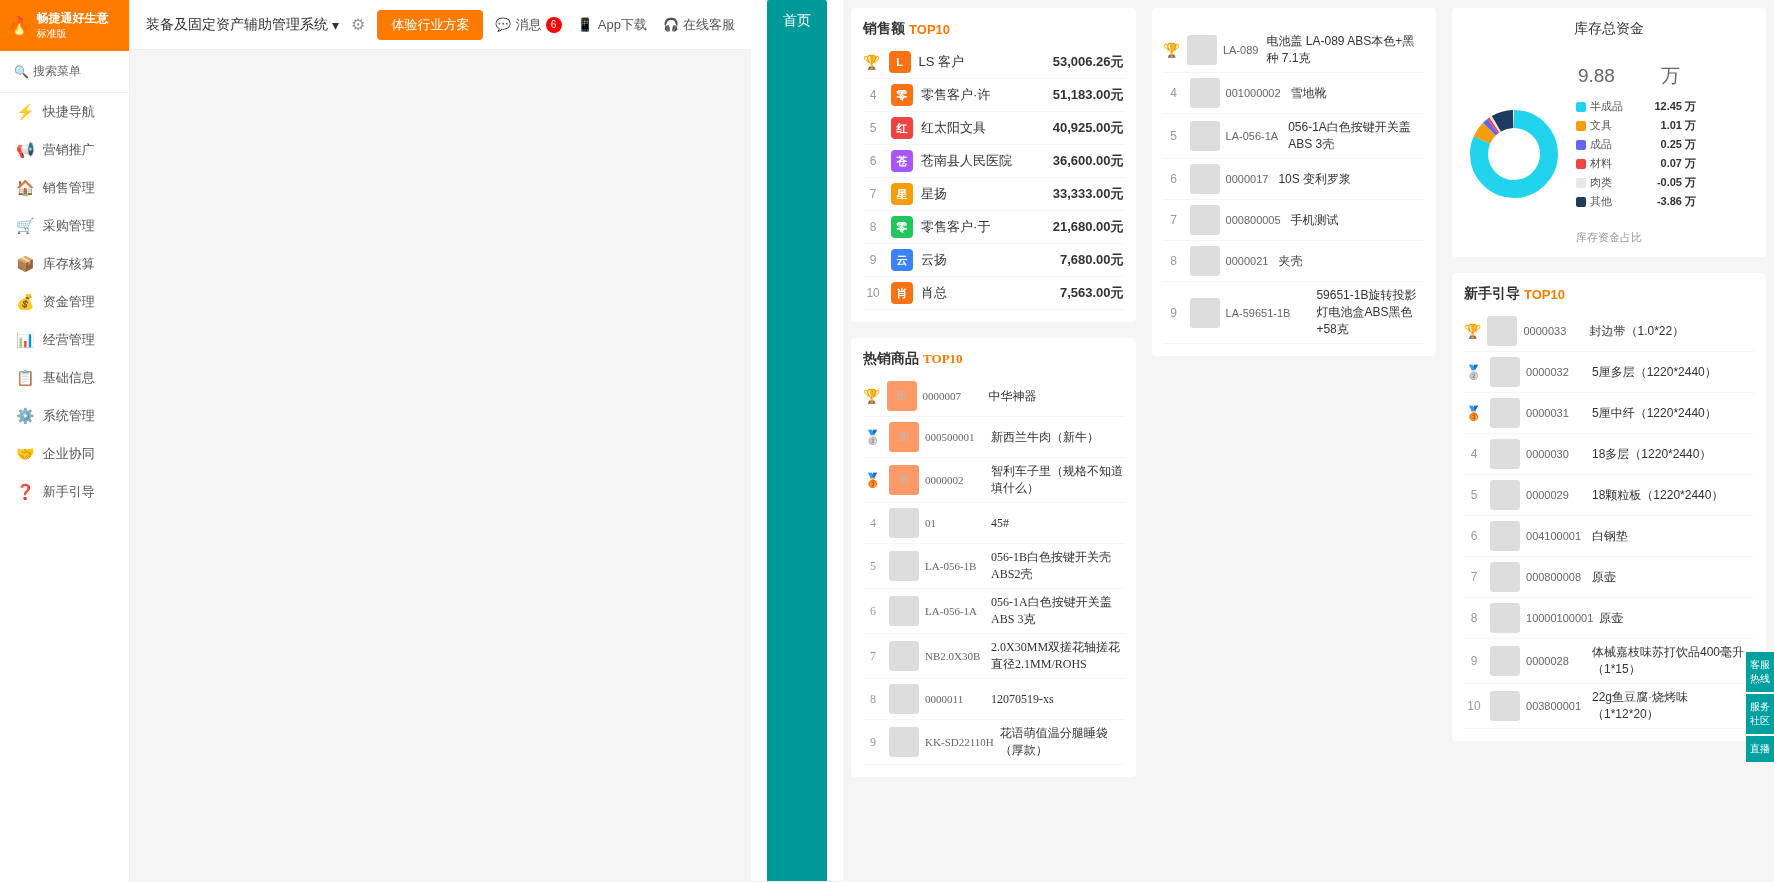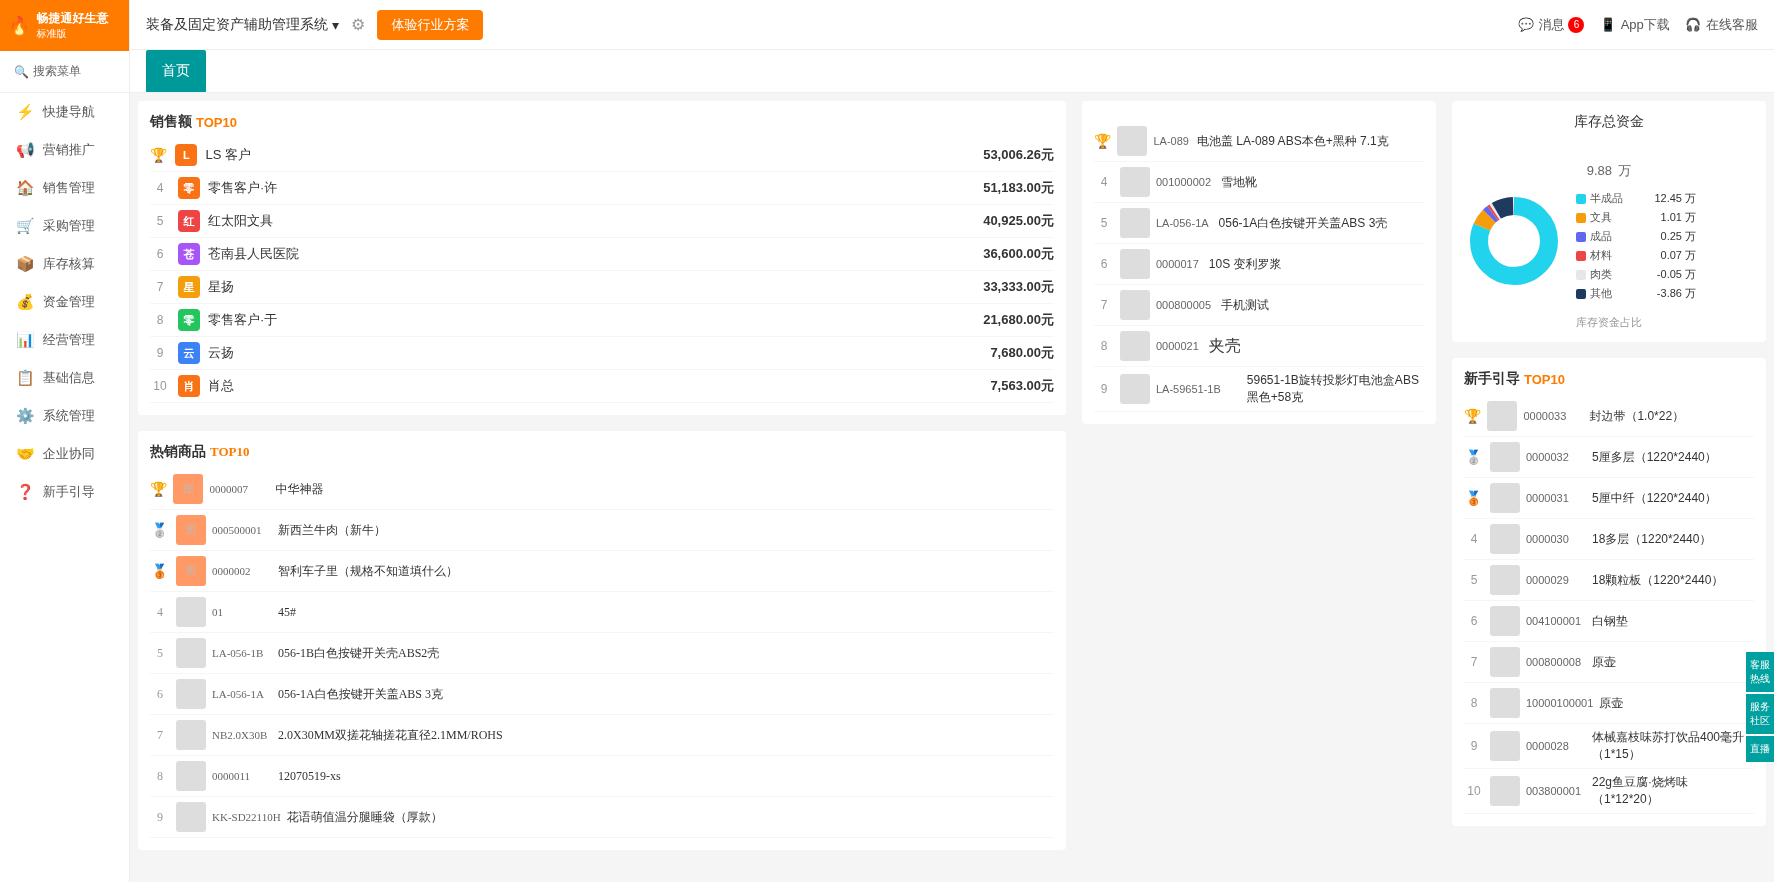--- a/index.html
+++ b/index.html
@@ -51,21 +51,20 @@
       cursor: pointer;
       font-size: 13px;
       transition: background 0.2s;
     }
     .sidebar-nav-item .nav-icon { font-size: 15px; color: #aaa; }
 
     
     .main-area {
       flex: 1;
       display: flex;
-      flex-direction: column;
       overflow: hidden;
     }
 
     
     .topbar {
       background: #fff;
       border-bottom: 1px solid #eee;
       display: flex;
       align-items: center;
       padding: 0 16px;
@@ -166,35 +165,35 @@
       color: #333;
       margin-bottom: 24px;
     }
     .stock-amount {
       text-align: center;
       font-size: 22px;
       font-weight: bold;
       color: #333;
       margin-bottom: 10px;
     }
-    .stock-amount span { font-size: 13px; color: #666; font-weight: normal; }
+    .stock-amount span { font-size: 19px; color: #666; font-weight: normal; margin-left: 40px; }
 
     
     .donut-area {
       display: flex;
-      align-items: flex-start;
+      align-items: center;
       gap: 12px;
-      margin-bottom: 14px;
+      margin-bottom: 21px;
     }
     .donut-svg { flex-shrink: 0; }
     .legend { display: flex; flex-direction: column; gap: 4px; font-size: 11px; }
     .legend-item { display: flex; align-items: center; gap: 4px; justify-content: space-between; min-width: 120px; }
     .legend-dot { width: 10px; height: 10px; border-radius: 2px; flex-shrink: 0; }
     .legend-label { flex: 1; color: #555; }
-    .legend-value { color: #333; font-weight: normal; }
+    .legend-value { color: #333; font-weight: bold; }
     .stock-footer { text-align: center; font-size: 11px; color: #999; margin-top: 4px; }
 
     
     .product-row {
       display: flex;
       align-items: center;
       padding: 5px 0;
       border-bottom: 1px solid #f5f5f5;
       gap: 6px;
     }
@@ -564,21 +563,21 @@
           <div class="product-row">
             <span style="width:20px; text-align:center; font-size:12px; color:#999;">7</span>
             <div class="img-placeholder"></div>
             <span style="font-size:11px; color:#666; margin-right:4px;">000800005</span>
             <span class="product-name" style="font-size:12px;">手机测试</span>
           </div>
           <div class="product-row">
             <span style="width:20px; text-align:center; font-size:12px; color:#999;">8</span>
             <div class="img-placeholder"></div>
             <span style="font-size:11px; color:#666; margin-right:4px;">0000021</span>
-            <span class="product-name" style="font-size:16px;">夹壳</span>
+            <span class="product-name" style="font-size:12px;">夹壳</span>
           </div>
           <div class="product-row">
             <span style="width:20px; text-align:center; font-size:12px; color:#999;">9</span>
             <div class="img-placeholder"></div>
             <span style="font-size:11px; color:#666; margin-right:20px;">LA-59651-1B</span>
             <span class="product-name" style="font-size:12px;">59651-1B旋转投影灯电池盒ABS黑色+58克</span>
           </div>
         </div>
       </div>
     </div>

